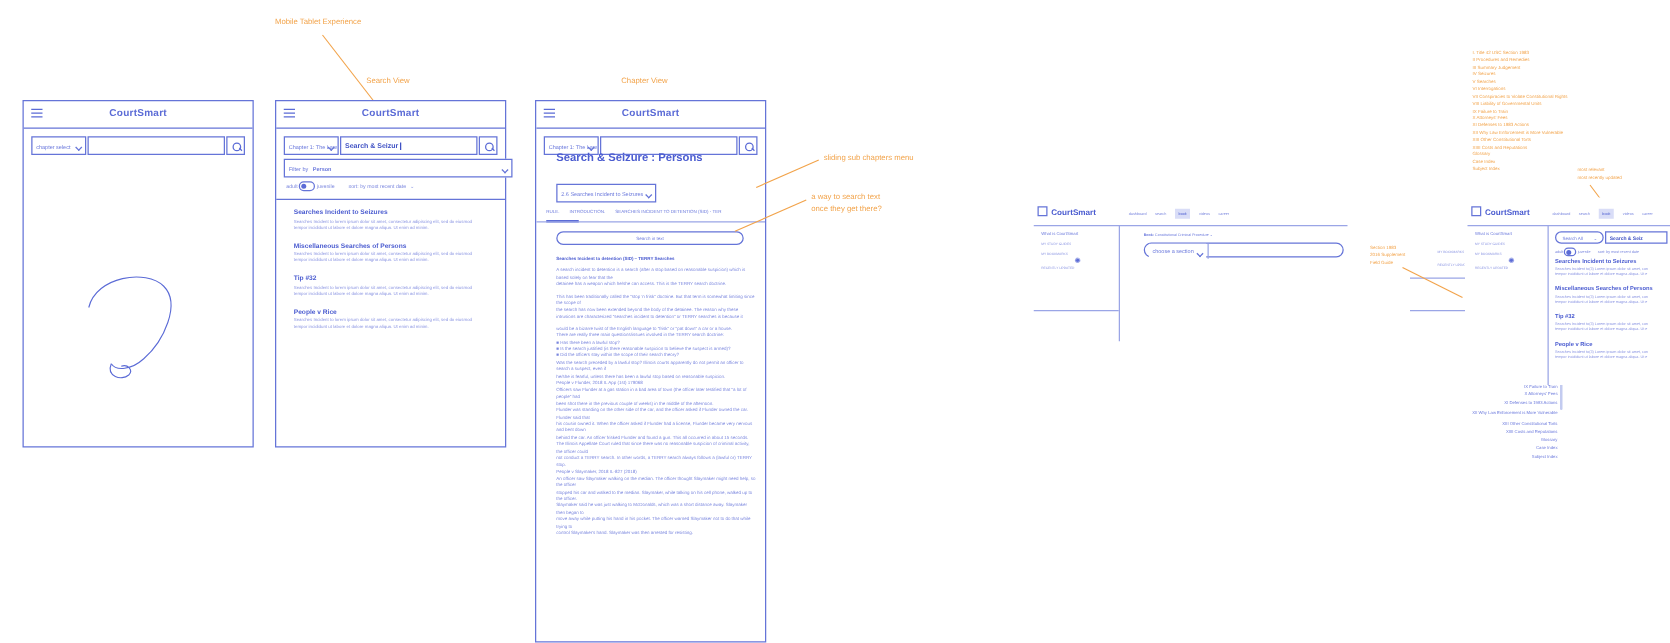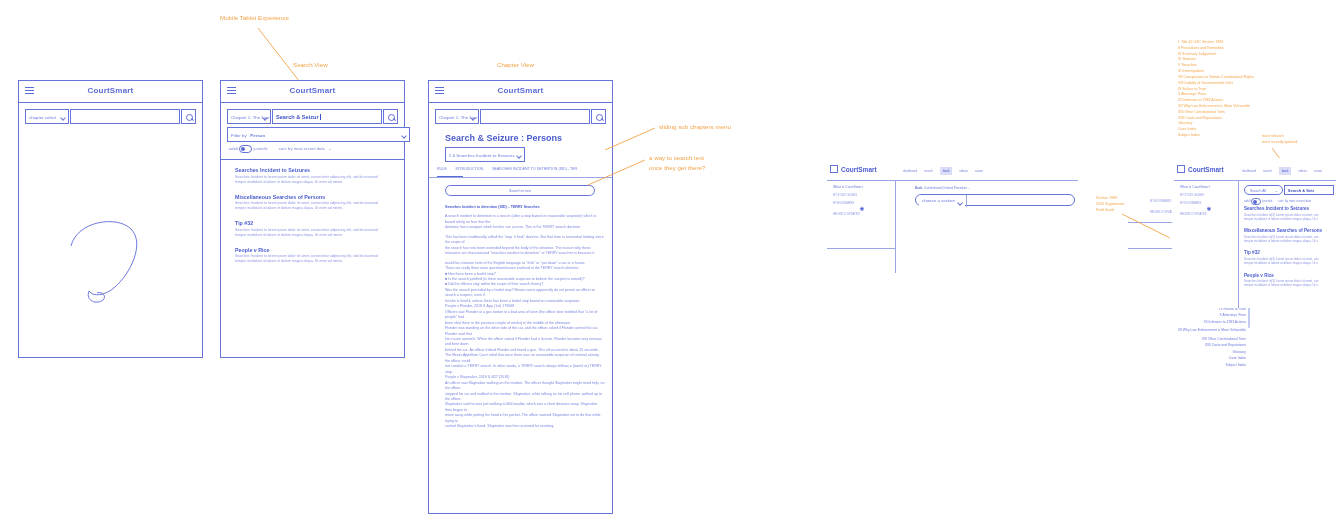--- a/index.html
+++ b/index.html
@@ -137,21 +137,21 @@
         <i></i>
         <i></i>
       </div>
     <div class="title">CourtSmart</div>
   </div>
   <div class="srow" style="top:28px;display:flex;">
     <div class="sel" style="width:44px;">Chapter 1: The Law</div>
     <div class="txtin" style="flex:1;margin-left:1px;"></div>
     <div class="magn" style="margin-left:1px;"></div>
   </div>
-  <div class="abs chap-title" style="left:16px;top:52px;">Search &amp; Seizure : Persons</div>
+  <div class="abs chap-title" style="left:16px;top:40px;">Search &amp; Seizure : Persons</div>
   <div class="abs sel" style="left:16px;top:66px;width:80px;">2.6 Searches Incident to Seizures</div>
   <div class="abs tabbar" style="left:8px;top:86px;white-space:nowrap;">
     <span>RULE.</span>
     <span>INTRODUCTION.</span>
     <span>SEARCHES INCIDENT TO DETENTION (SID) - TER</span>
   </div>
   <div class="hr" style="left:8px;top:95px;width:26px;height:1.5px;background:#5b6bd6;"></div>
   <div class="hr" style="left:0;top:96px;width:183px;"></div>
   <div class="abs pill" style="left:16px;top:104px;width:150px;text-align:center;">
     <span>Search in text</span>

